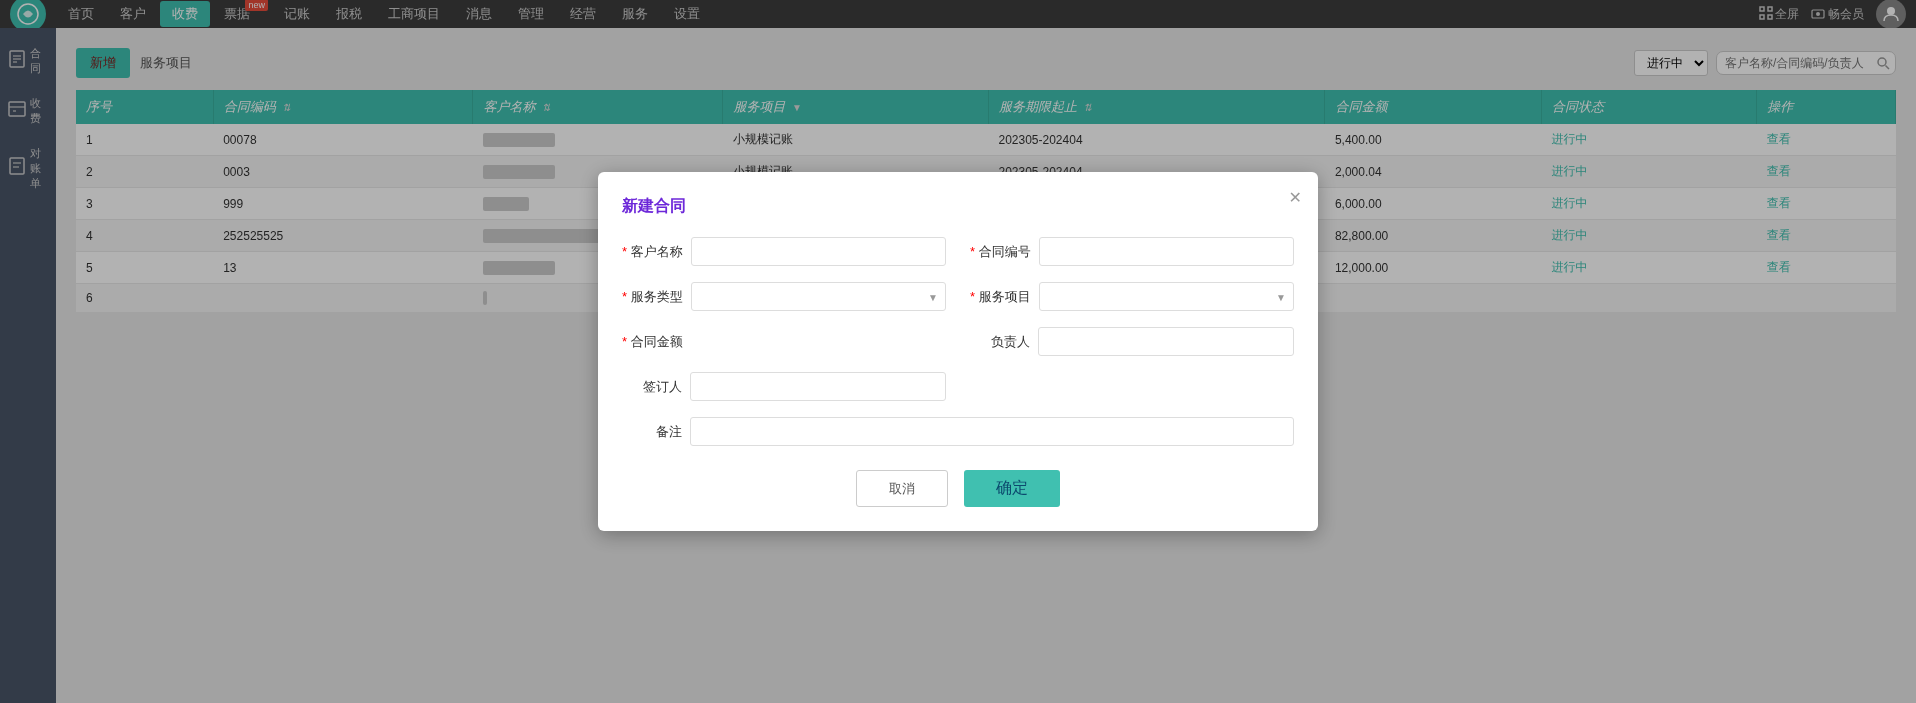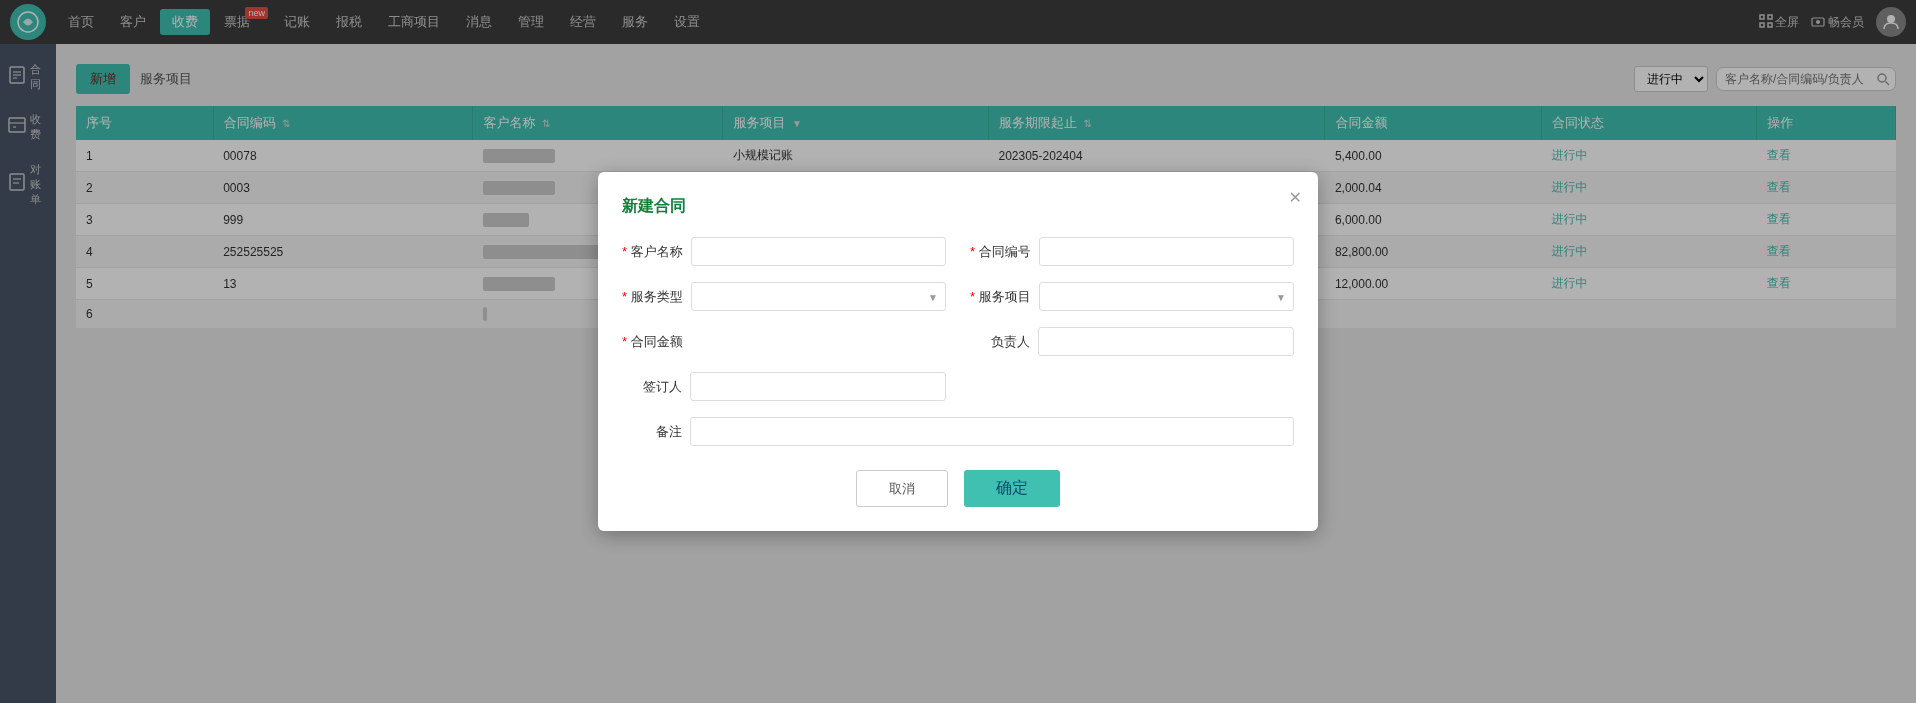--- a/index.html
+++ b/index.html
@@ -1,20 +1,20 @@
 <!DOCTYPE html>
 <html><head>
   <meta charset="utf-8">
   <style>
     * { box-sizing: border-box; margin: 0; padding: 0; }
     body { font-family: "Microsoft YaHei", "PingFang SC", sans-serif; font-size: 13px; background: #e8e8e8; display: flex; flex-direction: column; height: 703px; overflow: hidden; }
 
     
     .top-nav {
-      height: 44px;
+      height: 28px;
       background: #3d3d3d;
       display: flex;
       align-items: center;
       padding: 0 10px;
       flex-shrink: 0;
     }
     .top-nav .logo {
       width: 36px; height: 36px;
       background: #40c0b0;
       border-radius: 50%;
@@ -143,20 +143,21 @@
 
     
     .data-table {
       width: 100%;
       border-collapse: collapse;
       background: white;
     }
     .data-table thead tr {
       background: #40c0b0;
       color: white;
+      font-style: italic;
     }
     .data-table thead th {
       padding: 8px 10px;
       text-align: left;
       font-weight: normal;
       font-size: 13px;
       border-right: 1px solid #3ab0a0;
     }
     .data-table tbody tr:nth-child(even) { background: #f5f5f5; }
     .data-table tbody td {
@@ -188,21 +189,21 @@
       background: white;
       border-radius: 6px;
       width: 720px;
       padding: 24px;
       position: relative;
       box-shadow: 0 4px 20px rgba(0,0,0,0.3);
     }
     .modal-title {
       font-size: 16px;
       font-weight: bold;
-      color: #15803d;
+      color: #6d28d9;
       margin-bottom: 20px;
     }
     .modal-close {
       position: absolute;
       top: 16px; right: 16px;
       cursor: pointer;
       color: #999;
       font-size: 16px;
     }
     .form-grid {

